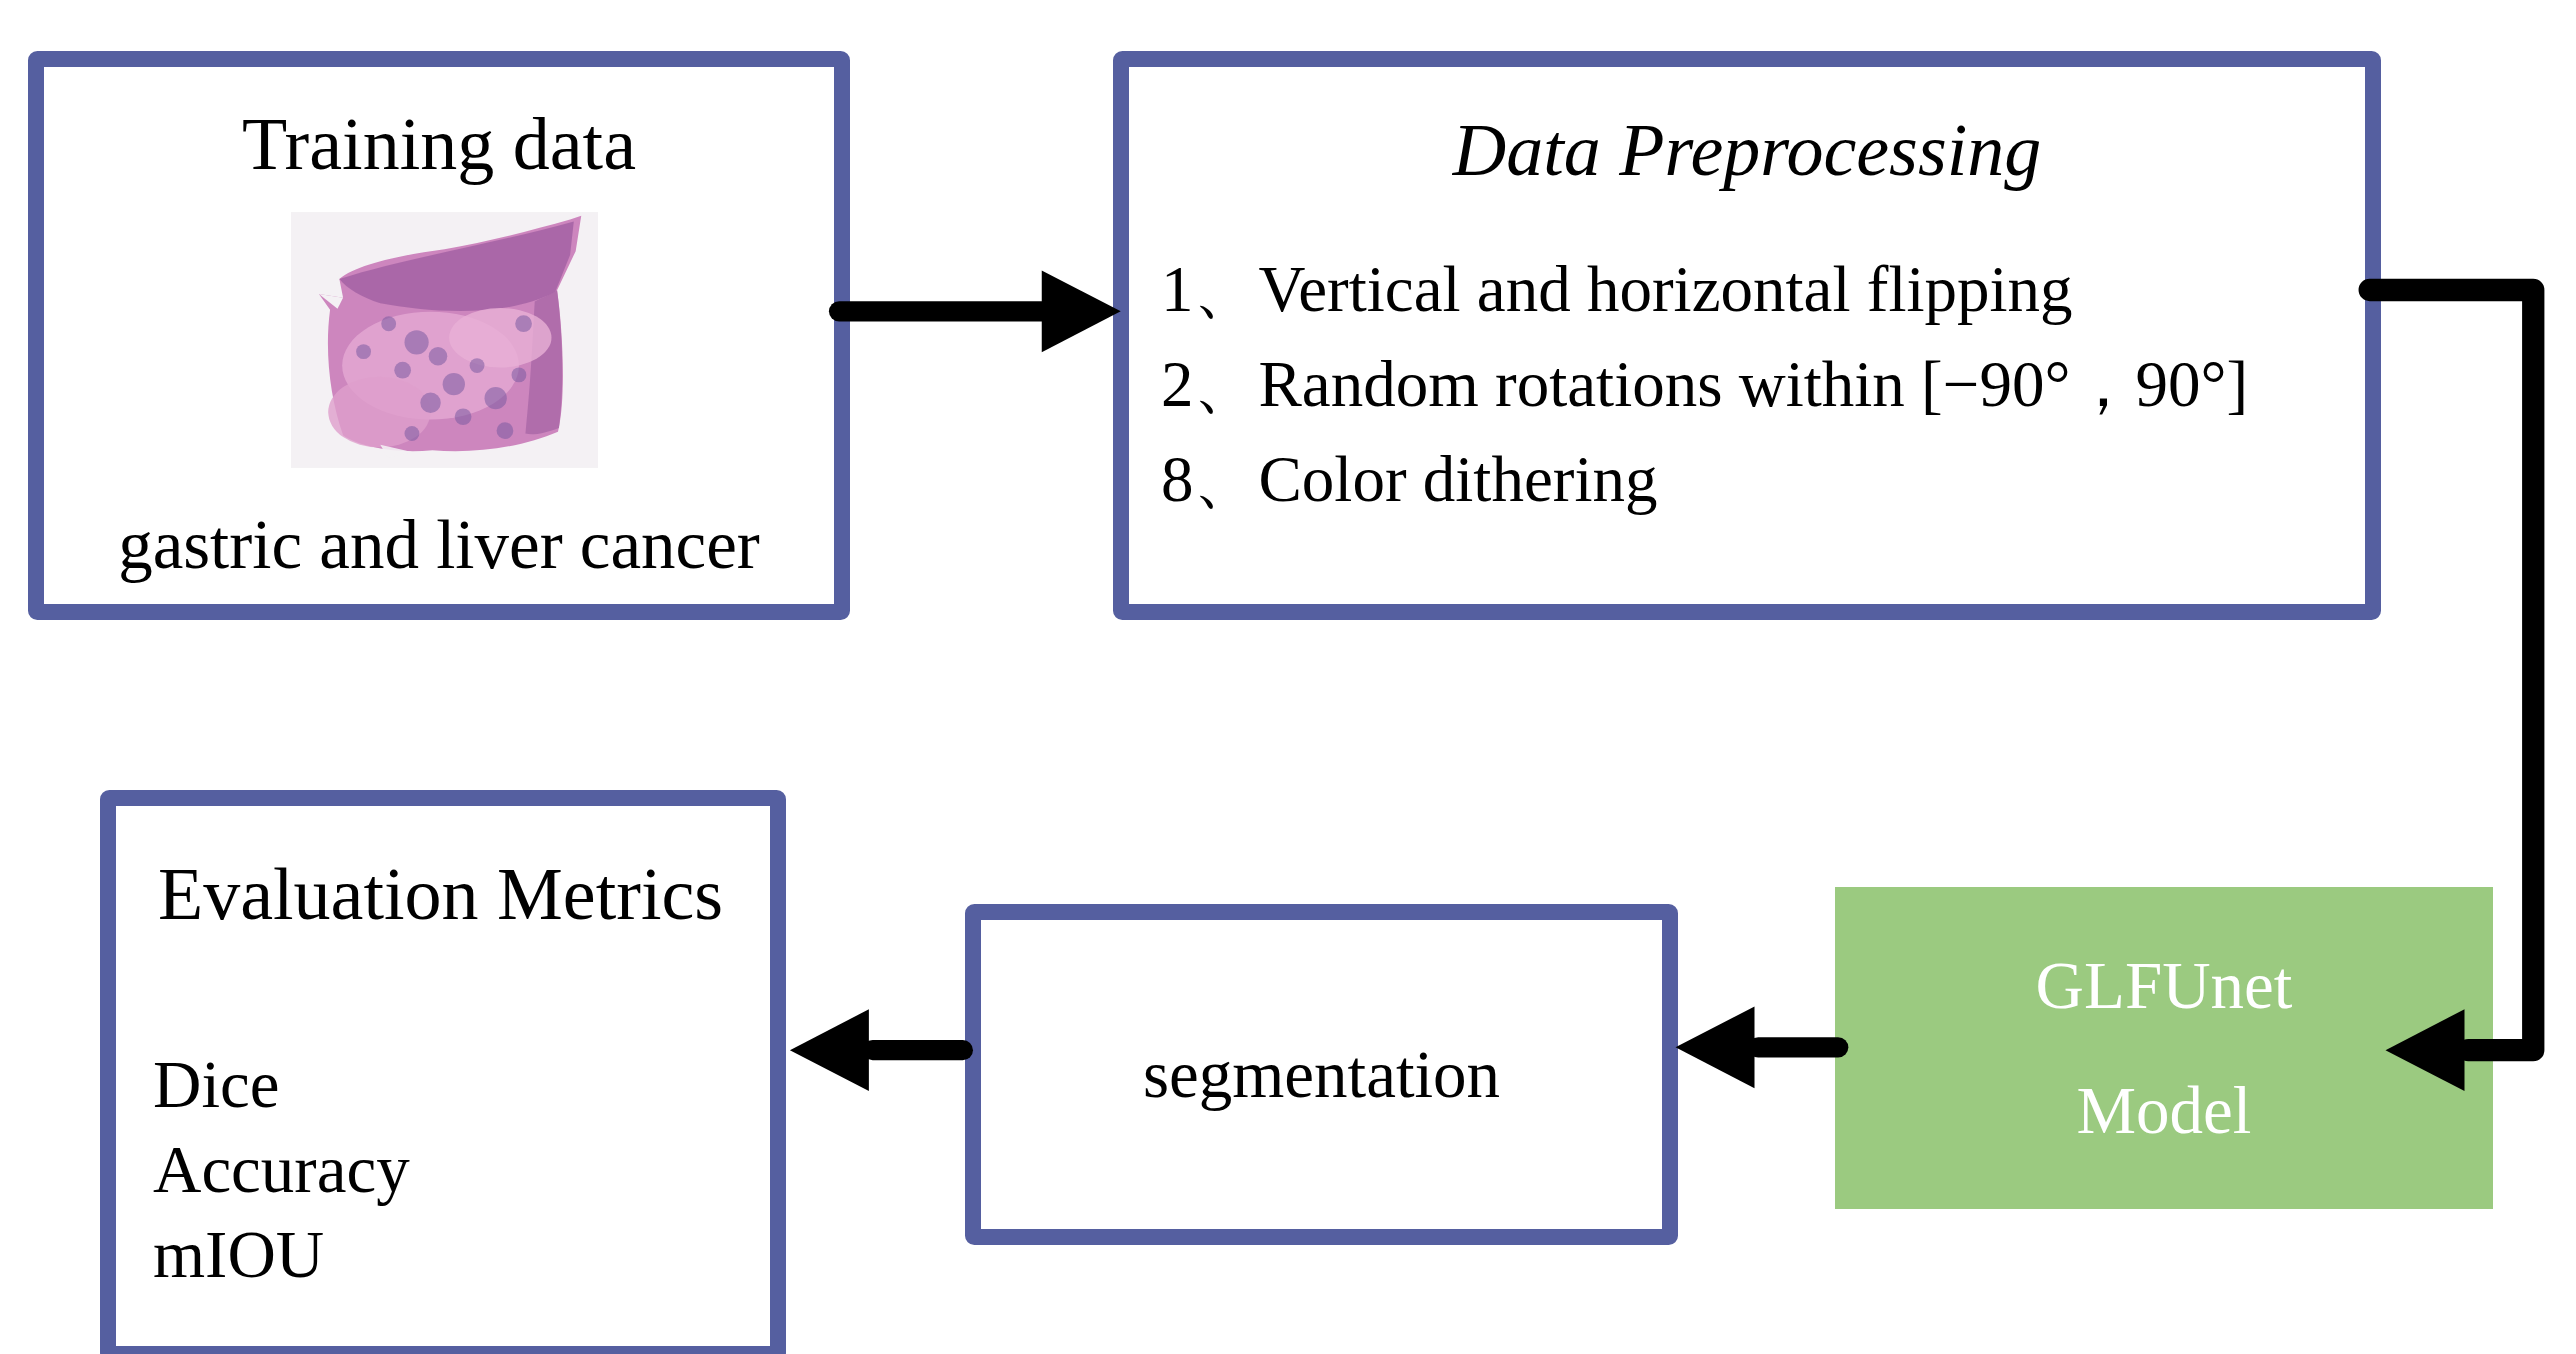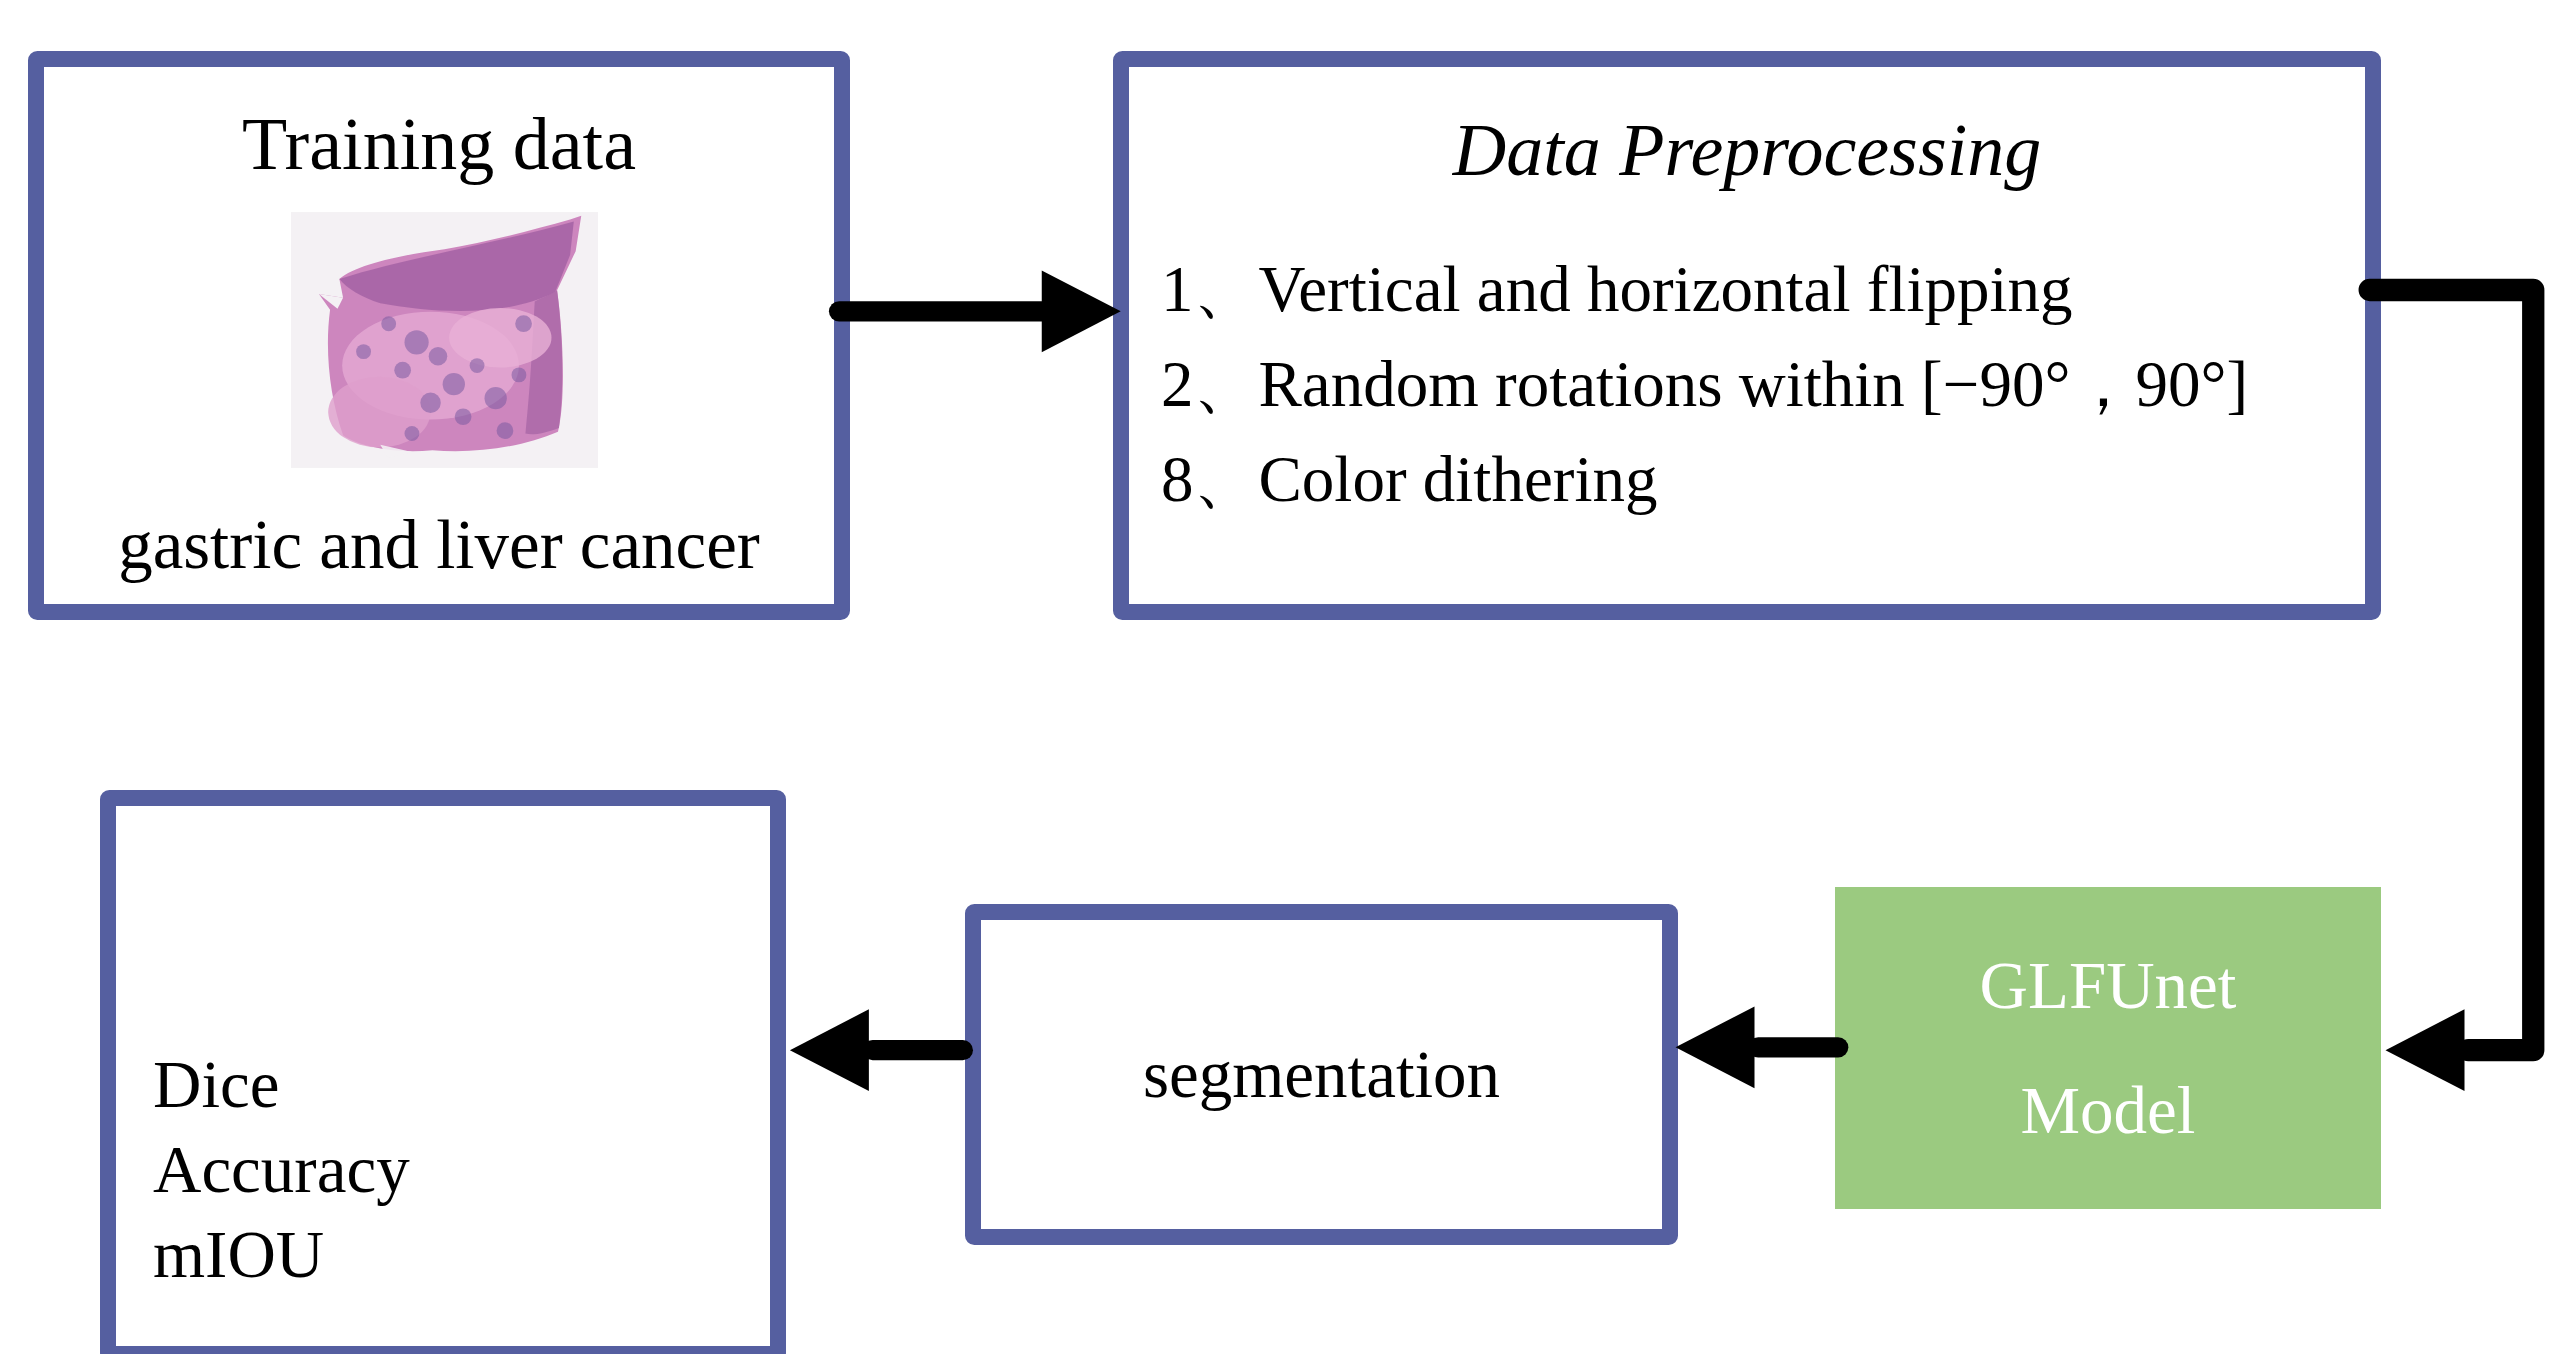--- a/index.html
+++ b/index.html
@@ -49,21 +49,21 @@
     font-size:67px;line-height:85px;white-space:nowrap;
   }
   
   #test-box{
     left:965px;top:876px;width:713px;height:341px;
     display:flex;flex-direction:column;align-items:center;justify-content:center;
   }
   #test-box .t-line{font-size:67px;line-height:95px;text-align:center;white-space:nowrap;}
   
   #model-box{
-    position:absolute;left:1835px;top:887px;width:546px;height:322px;
+    position:absolute;left:1835px;top:887px;width:658px;height:322px;
     background:var(--model-fill,#9bca80);
     color:var(--model-text,#ffffff);
     display:flex;flex-direction:column;align-items:center;justify-content:center;
     row-gap:54px;
   }
   #model-box .m-line{font-size:67px;line-height:71px;text-align:center;white-space:nowrap;}
   
   #arrow-layer{
     position:absolute;left:0;top:0;width:2576px;height:1355px;
     pointer-events:none;
@@ -117,20 +117,21 @@
   <div class="box" id="preproc-box">
     <div class="box-title">Data Preprocessing</div>
     <div id="preproc-list">
       <div>1、Vertical and horizontal flipping</div>
       <div>2、Random rotations within [−90°，90°]</div>
       <div>8、Color dithering</div>
     </div>
   </div>
 
   <div class="box" id="eval-box">
+    <div class="box-title">Evaluation Metrics</div>
     <div id="eval-list">
       <div>Dice</div>
       <div>Accuracy</div>
       <div>mIOU</div>
     </div>
   </div>
 
   <div class="box" id="test-box">
     <div class="t-line">segmentation</div>
   </div>

